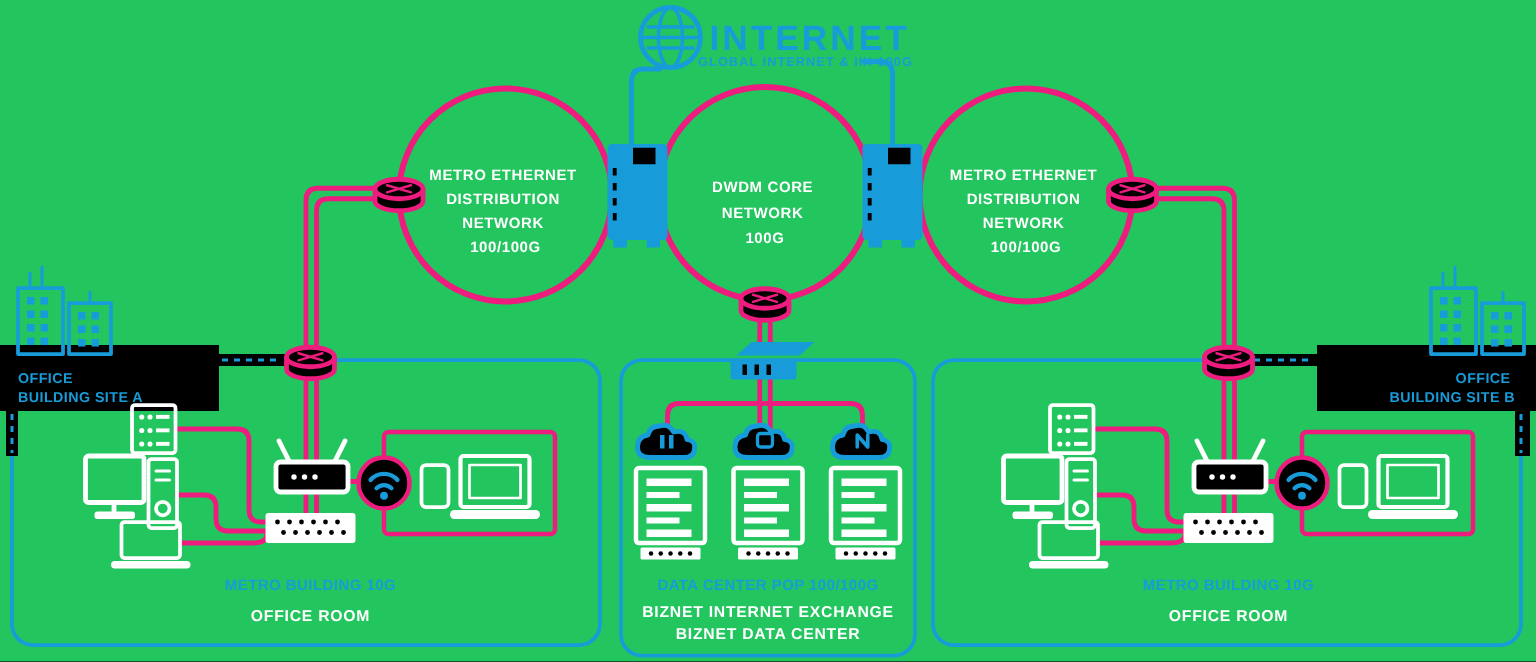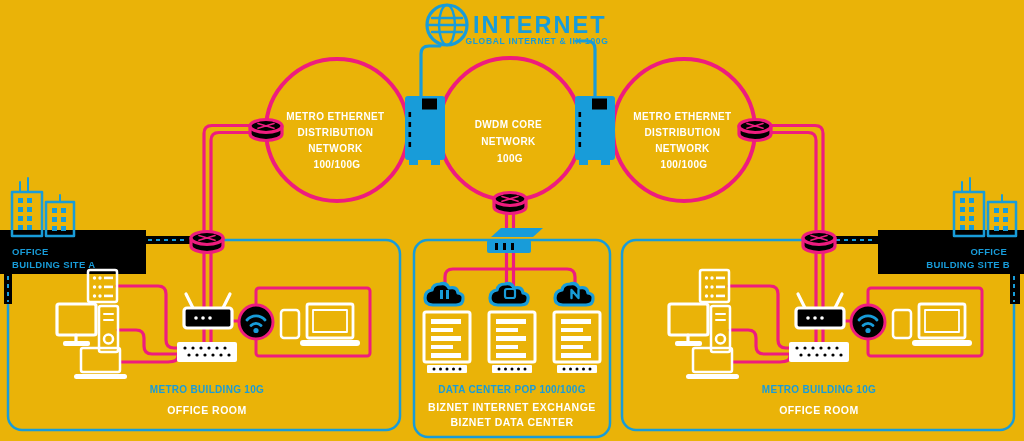--- a/index.html
+++ b/index.html
@@ -1,16 +1,16 @@
 <!DOCTYPE html>
 <html><head>
 <meta charset="utf-8">
 <style>
   html,body{margin:0;padding:0;background:#000;}
-  #stage{position:relative;width:1024px;height:441px;background:#eab308;overflow:hidden;}
+  #stage{position:relative;width:1024px;height:441px;background:#22c55e;overflow:hidden;}
   svg{display:block;}
   text{font-family:"Liberation Sans", sans-serif;font-weight:bold;}
   .s-pk{stroke:#EE1C7E;fill:none;stroke-linecap:round;stroke-linejoin:round;}
   .s-bl{stroke:#189CD9;fill:none;stroke-linecap:round;stroke-linejoin:round;}
   .s-wh{stroke:#FFFFFF;fill:none;stroke-linecap:round;stroke-linejoin:round;}
   .f-bl{fill:#189CD9;}
   .f-wh{fill:#FFFFFF;}
   .f-bg{fill:#000000;}
   .lw2{stroke-width:2;}
   .lw25{stroke-width:2.5;}

